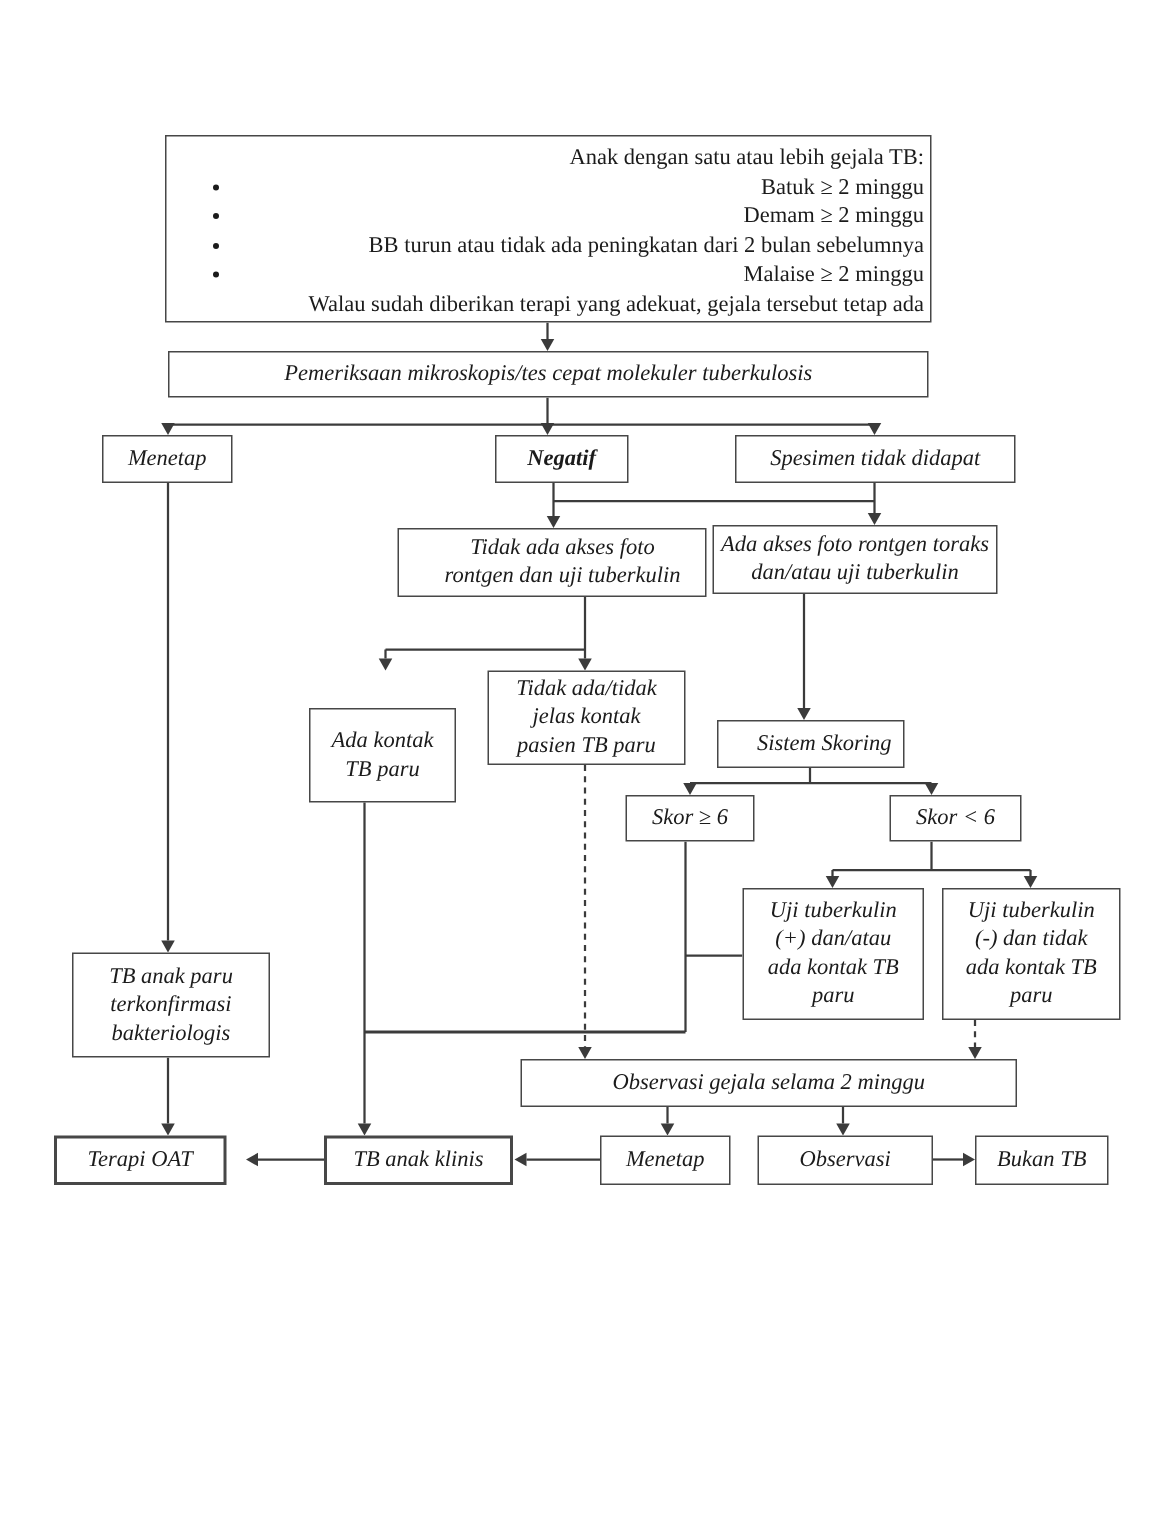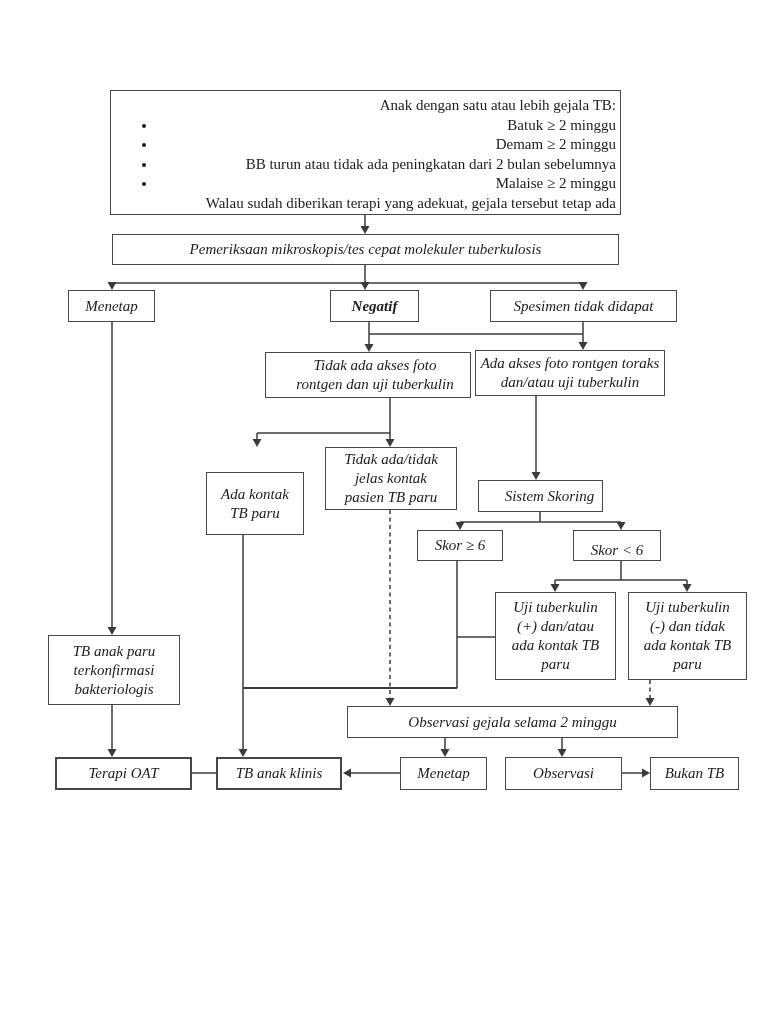--- a/index.html
+++ b/index.html
@@ -146,21 +146,21 @@
   </div>
 
   <div class="box node" style="left:478px;top:480px;width:125px;height:32px;padding-left:18px;">
     <span>Sistem Skoring</span>
   </div>
 
   <div class="box node" style="left:417px;top:530px;width:86px;height:31px;">
     <span>Skor ≥ 6</span>
   </div>
 
-  <div class="box node" style="left:573px;top:530px;width:88px;height:31px;align-items:flex-end;">
+  <div class="box node" style="left:593px;top:530px;width:88px;height:31px;">
     <span>Skor &lt; 6</span>
   </div>
 
   <div class="box node" style="left:495px;top:592px;width:121px;height:88px;">
     <span>Uji tuberkulin
 (+) dan/atau
 ada kontak TB
 paru</span>
   </div>
 
@@ -174,21 +174,21 @@
   <div class="box node" style="left:48px;top:635px;width:132px;height:70px;">
     <span>TB anak paru
 terkonfirmasi
 bakteriologis</span>
   </div>
 
   <div class="box node" style="left:347px;top:706px;width:331px;height:32px;">
     <span>Observasi gejala selama 2 minggu</span>
   </div>
 
-  <div class="box node thick" style="left:55px;top:757px;width:137px;height:33px;">
+  <div class="box node thick" style="left:36px;top:757px;width:115px;height:33px;">
     <span>Terapi OAT</span>
   </div>
 
   <div class="box node thick" style="left:216px;top:757px;width:126px;height:33px;">
     <span>TB anak klinis</span>
   </div>
 
   <div class="box node" style="left:400px;top:757px;width:87px;height:33px;">
     <span>Menetap</span>
   </div>

